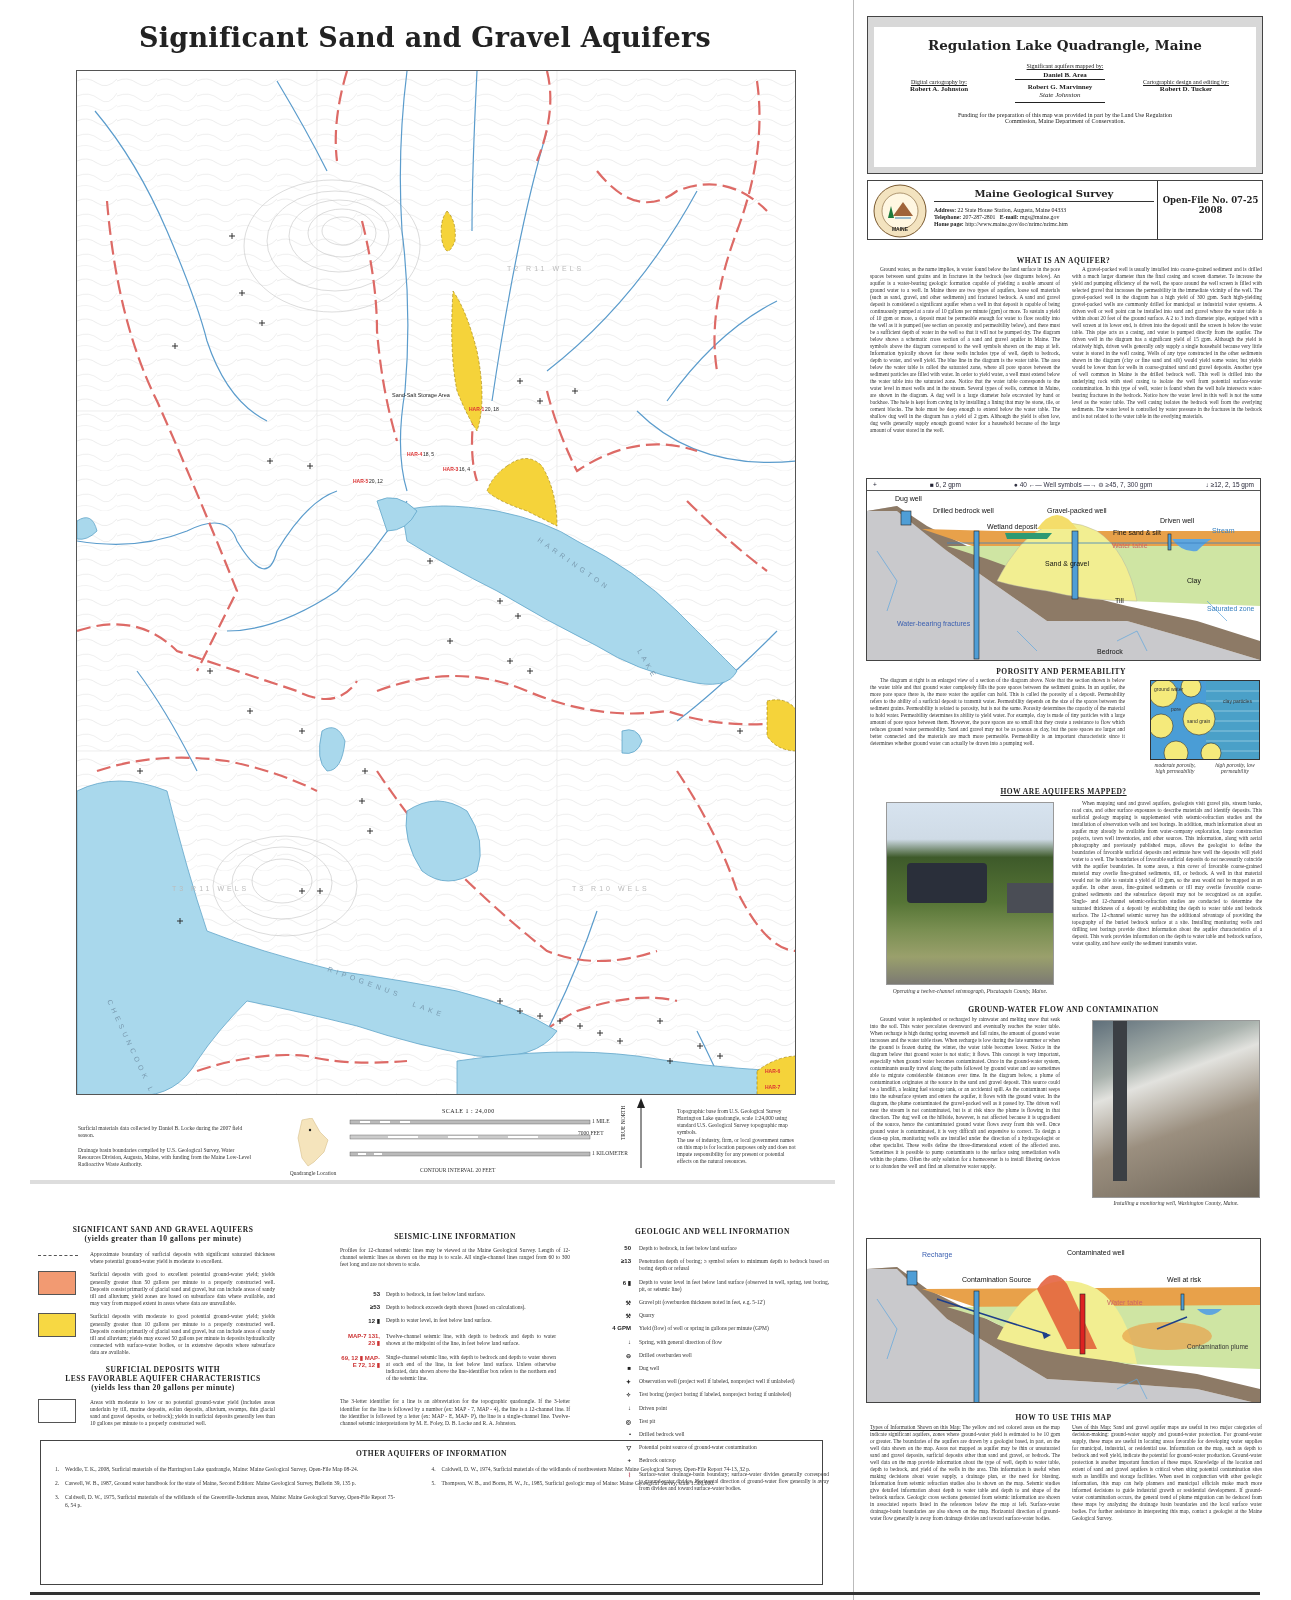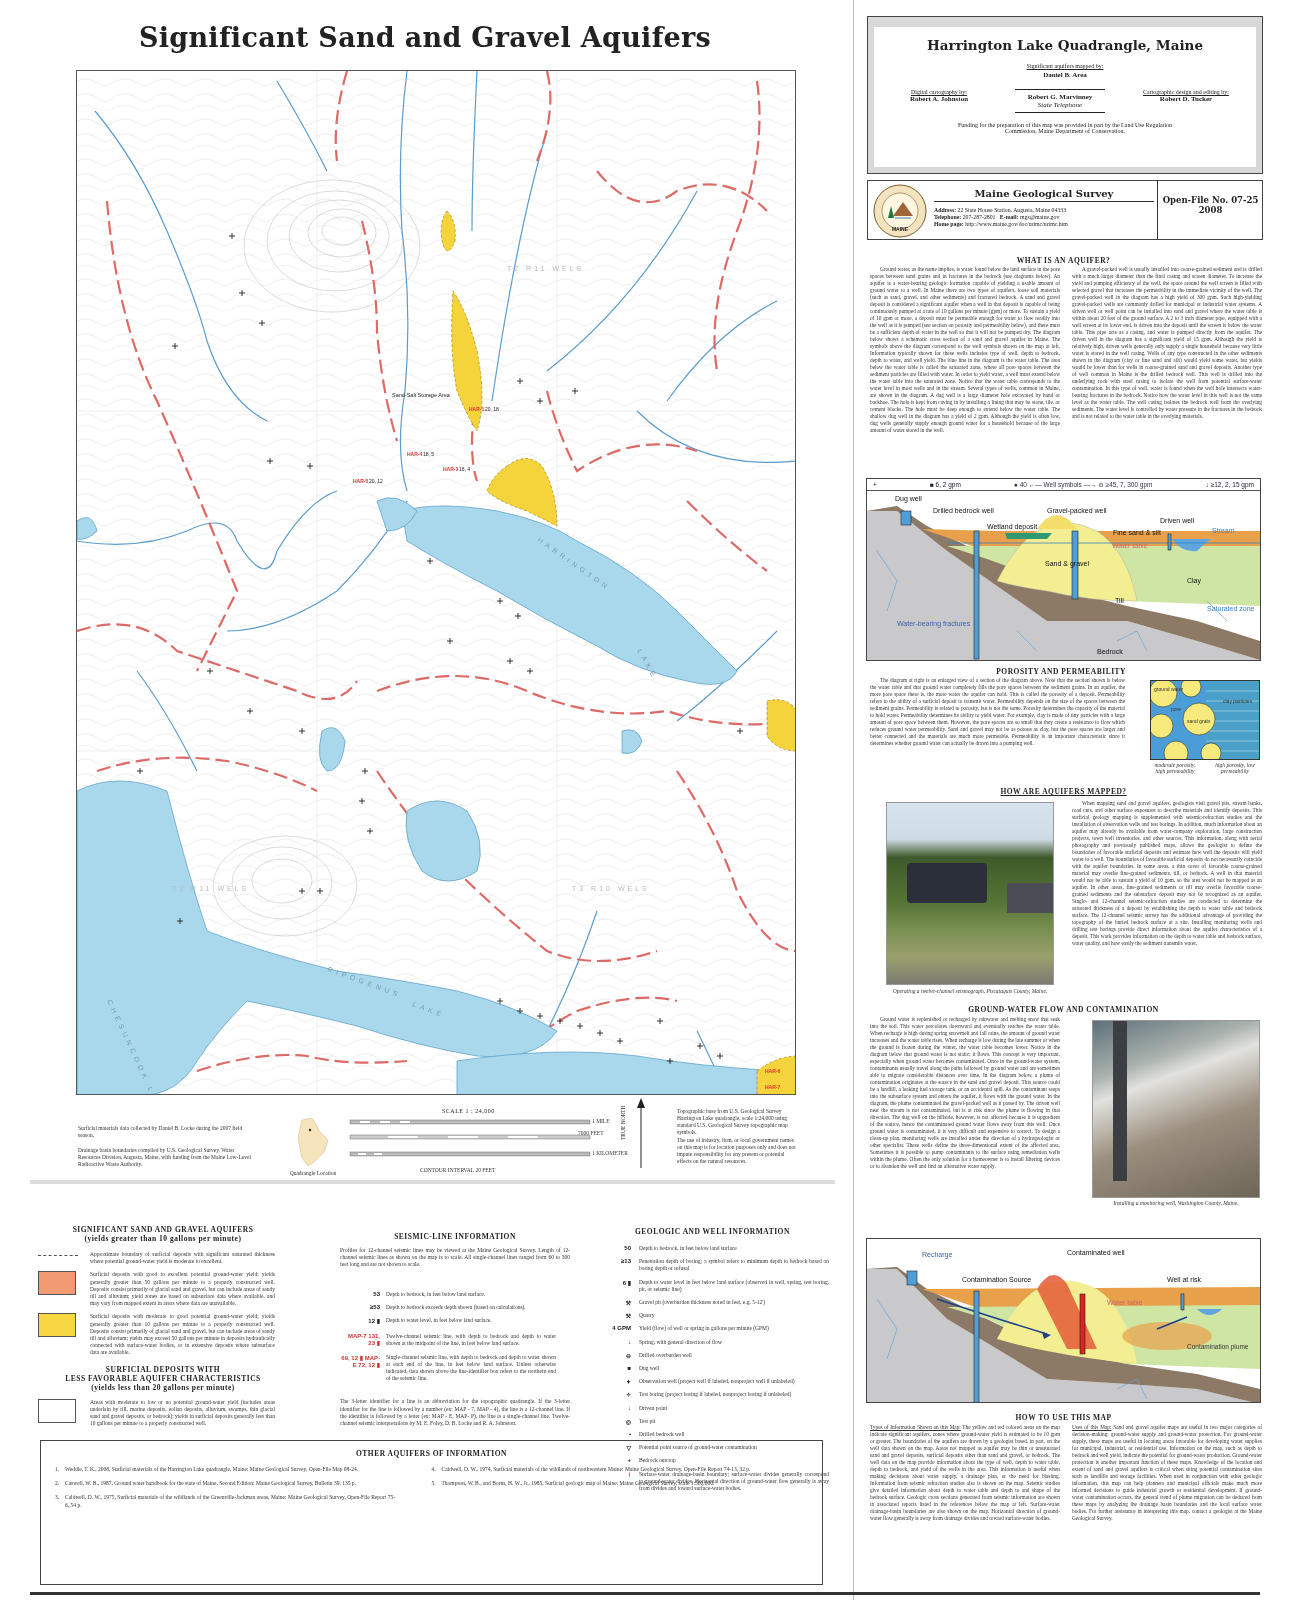--- a/index.html
+++ b/index.html
@@ -386,31 +386,31 @@
       <div class="row">
           <span class="legend-txt" style="width:10px;">5.</span>
           <span class="legend-txt" style="width:340px;">Thompson, W. B., and Borns, H. W., Jr., 1985, Surficial geologic map of Maine: Maine Geological Survey, scale 1:500,000.</span>
         </div>
     </div>
   </div>
 </div>
 
 <div class="abs tb-outer">
   <div class="abs tb-inner">
-    <div style="text-align:center; font-family:'DejaVu Serif',serif; font-weight:bold; font-size:13.5px; margin-top:10px;">Harrington Lake Quadrangle, Maine</div>
+    <div style="text-align:center; font-family:'DejaVu Serif',serif; font-weight:bold; font-size:13.5px; margin-top:10px;">Regulation Lake Quadrangle, Maine</div>
     <div style="text-align:center; font-size:6px; text-decoration:underline; margin-top:10px;">Significant aquifers mapped by:</div>
     <div style="text-align:center; font-size:7px; font-weight:bold; margin-top:2px;">Daniel B. Area</div>
-    <div style="display:flex; justify-content:space-between; margin-top:10px; padding:0 10px;">
+    <div style="display:flex; justify-content:space-between; padding:0 10px;">
       <div style="text-align:center; width:110px;">
         <div style="font-size:6px; text-decoration:underline;">Digital cartography by:</div>
         <div style="font-size:7px; font-weight:bold;">Robert A. Johnston</div>
       </div>
       <div style="text-align:center; width:90px; border-top:1px solid #222; border-bottom:1px solid #222; padding:3px 0;">
         <div style="font-size:7px; font-weight:bold;">Robert G. Marvinney</div>
-        <div style="font-size:7px; font-style:italic;">State Telephone</div>
+        <div style="font-size:7px; font-style:italic;">State Johnston</div>
       </div>
       <div style="text-align:center; width:120px;">
         <div style="font-size:6px; text-decoration:underline;">Cartographic design and editing by:</div>
         <div style="font-size:7px; font-weight:bold;">Robert D. Tucker</div>
       </div>
     </div>
     <div style="text-align:center; font-size:6px; width:220px; margin:9px auto 0;">Funding for the preparation of this map was provided in part by the Land Use Regulation Commission, Maine Department of Conservation.</div>
   </div>
 </div>
 

